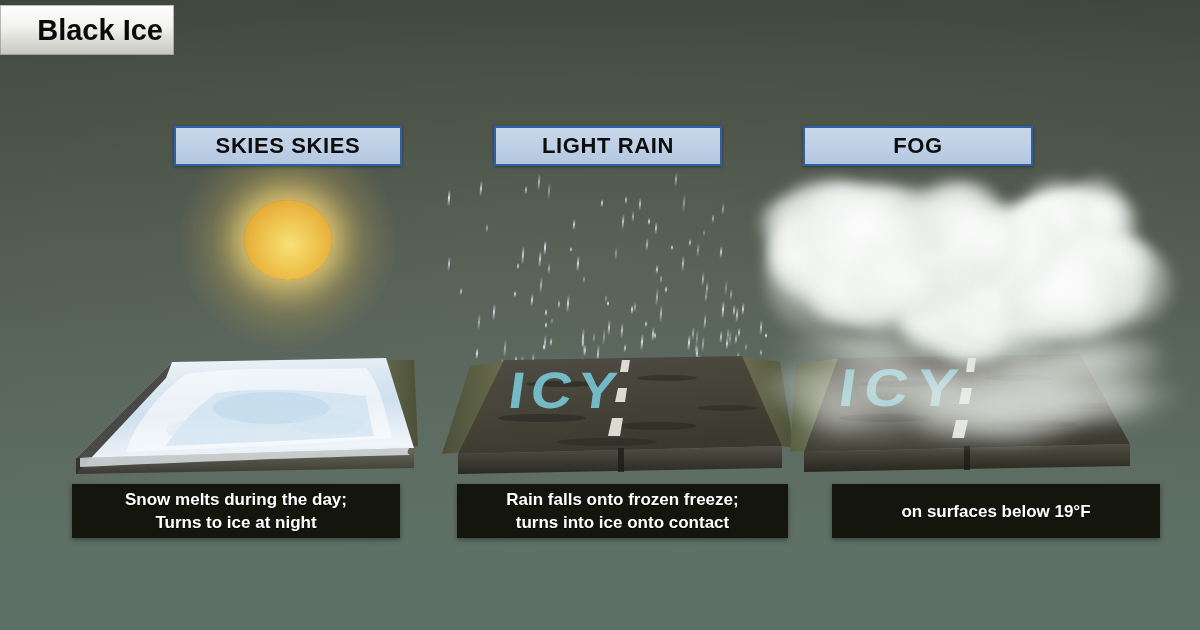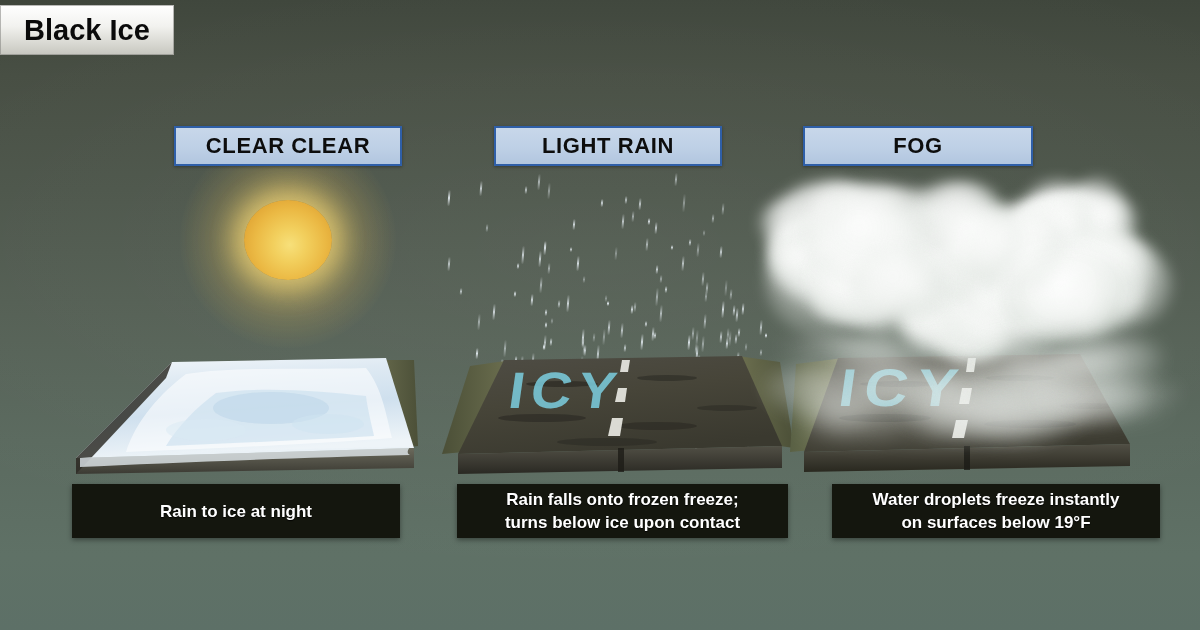--- a/index.html
+++ b/index.html
@@ -68,21 +68,21 @@
     white-space: nowrap;
     font-family: "Liberation Sans", sans-serif;
   }
   .header-topic {
     flex: 0 0 auto;
     min-width: 152px;
     margin-right: 510px;
     background: linear-gradient(180deg, #ffffff 0%, #f2f2ef 42%, #dcdcd6 72%, #c6c6bf 100%);
     display: flex;
     align-items: center;
-    justify-content: center;
+    justify-content: flex-end;
     padding: 0 11px;
     box-shadow: inset 0 0 0 1px rgba(130,130,125,0.55);
   }
   .header-topic-label {
     color: #0a0a0a;
     font-size: 29px;
     font-weight: bold;
     white-space: nowrap;
     font-family: "Liberation Sans", sans-serif;
   }
@@ -267,21 +267,21 @@
 
 <div id="stage">
 
   <div class="header-bar">
     <div class="header-topic">
       <div class="header-topic-label">Black Ice</div>
     </div>
   </div>
 
   <div class="col-label" id="col-label-1">
-    <span>CLEAR CLEAR</span>
+    <span>SKIES SKIES</span>
   </div>
   <div class="col-label" id="col-label-3">
     <span>FOG</span>
   </div>
   <div class="col-label" id="col-label-2">
     <span>LIGHT RAIN</span>
   </div>
 
   <div class="sun-wrap">
     <div class="sun-glow"></div>
@@ -724,24 +724,24 @@
       <div class="wisp" style="width: 143.754px; height: 33.4191px; left: 26.8553px; top: 60.2491px; opacity: 0.43;"></div>
       <div class="wisp" style="width: 133.059px; height: 36.0697px; left: 209.147px; top: 45.7236px; opacity: 0.46;"></div>
       <div class="wisp" style="width: 156.796px; height: 63.9969px; left: 3.45529px; top: 29.6057px; opacity: 0.26;"></div>
       <div class="wisp" style="width: 125.922px; height: 57.7078px; left: 277.694px; top: 5.72005px; opacity: 0.54;"></div>
       <div class="wisp" style="width: 77.2894px; height: 22.5444px; left: 283.151px; top: 19.9224px; opacity: 0.58;"></div>
       <div class="wisp" style="width: 194.322px; height: 50.509px; left: 138.16px; top: 60.6131px; opacity: 0.57;"></div>
       <div class="wisp" style="width: 92.5159px; height: 42.9433px; left: 235.824px; top: 27.7361px; opacity: 0.49;"></div>
     </div>
 
   <div class="caption-box" id="caption-1">
-    <div class="line">Rain to ice at night</div>
+    <div class="line">Snow melts during the day;</div>
+    <div class="line">Turns to ice at night</div>
   </div>
   <div class="caption-box" id="caption-2">
     <div class="line">Rain falls onto frozen freeze;</div>
-    <div class="line">turns below ice upon contact</div>
+    <div class="line">turns into ice onto contact</div>
   </div>
   <div class="caption-box" id="caption-3">
-    <div class="line">Water droplets freeze instantly</div>
     <div class="line">on surfaces below 19°F</div>
   </div>
 
 </div>
 
 </body></html>

